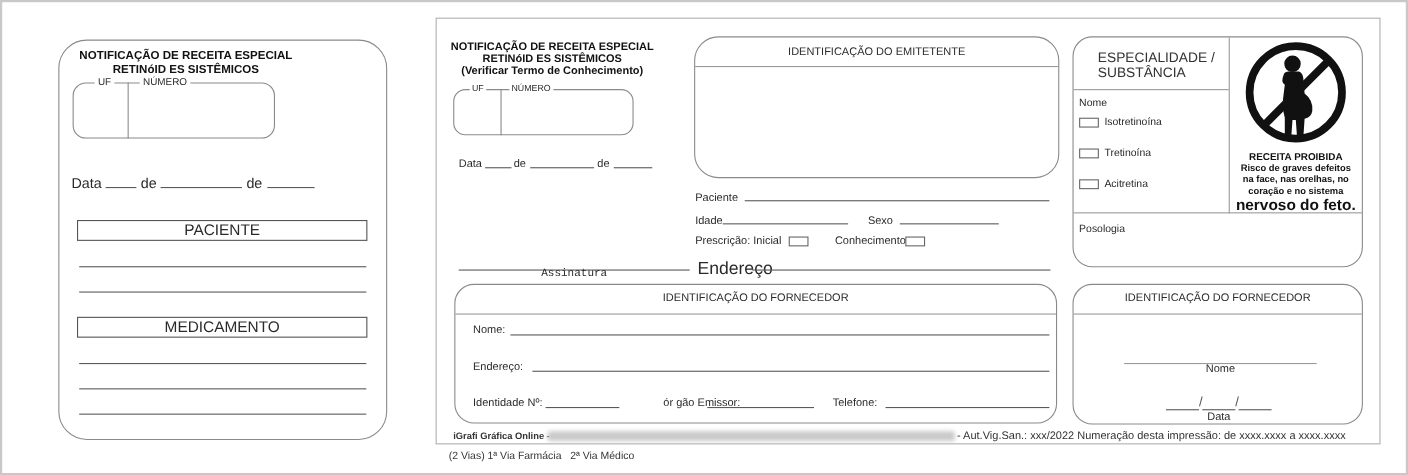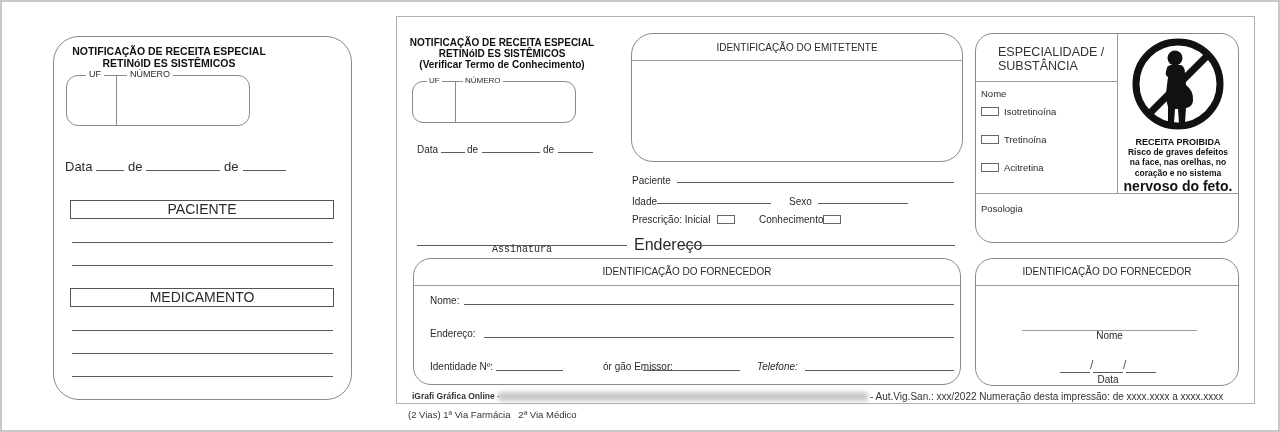--- a/index.html
+++ b/index.html
@@ -144,21 +144,21 @@
 <div class="txt" style="left:430px; top:295px; font-size:10px;">Nome:</div>
 <div class="line" style="left:464px; top:304px; width:490px;"></div>
 
 <div class="txt" style="left:430px; top:328px; font-size:10px;">Endereço:</div>
 <div class="line" style="left:484px; top:337px; width:470px;"></div>
 
 <div class="txt" style="left:430px; top:361px; font-size:10px;">Identidade Nº:</div>
 <div class="line" style="left:496px; top:370px; width:67px;"></div>
 <div class="txt" style="left:569px; top:361px; font-size:10px;margin-left:34px;">ór gão Emissor:</div>
 <div class="line" style="left:643px; top:370px; width:97px;"></div>
-<div class="txt" style="left:757px; top:361px; font-size:10px;font-style:italic;">Telefone:</div>
+<div class="txt" style="left:757px; top:361px; font-size:10px;">Telefone:</div>
 <div class="line" style="left:805px; top:370px; width:149px;"></div>
 
 <div class="rbox" style="left:975px; top:258px; width:264px; height:128px; border-radius:18px;"></div>
 <div class="txt center" style="left:975px; top:266px; width:264px; font-size:10px;text-align:center;">IDENTIFICAÇÃO DO FORNECEDOR</div>
 <div class="lightline" style="left:976px; top:285px; width:262px;"></div>
 
 <div class="lightline" style="left:1022px; top:330px; width:175px;"></div>
 <div class="txt center" style="left:1022px; top:330px; width:175px; font-size:10px;">Nome</div>
 
 <div class="line" style="left:1060px; top:372px; width:30px;"></div>

